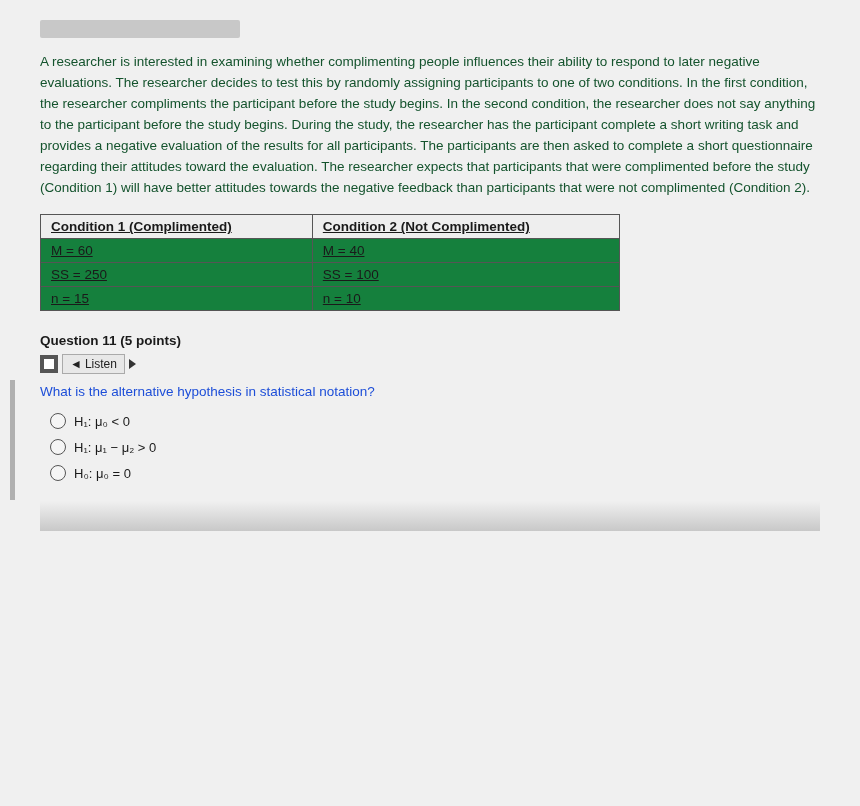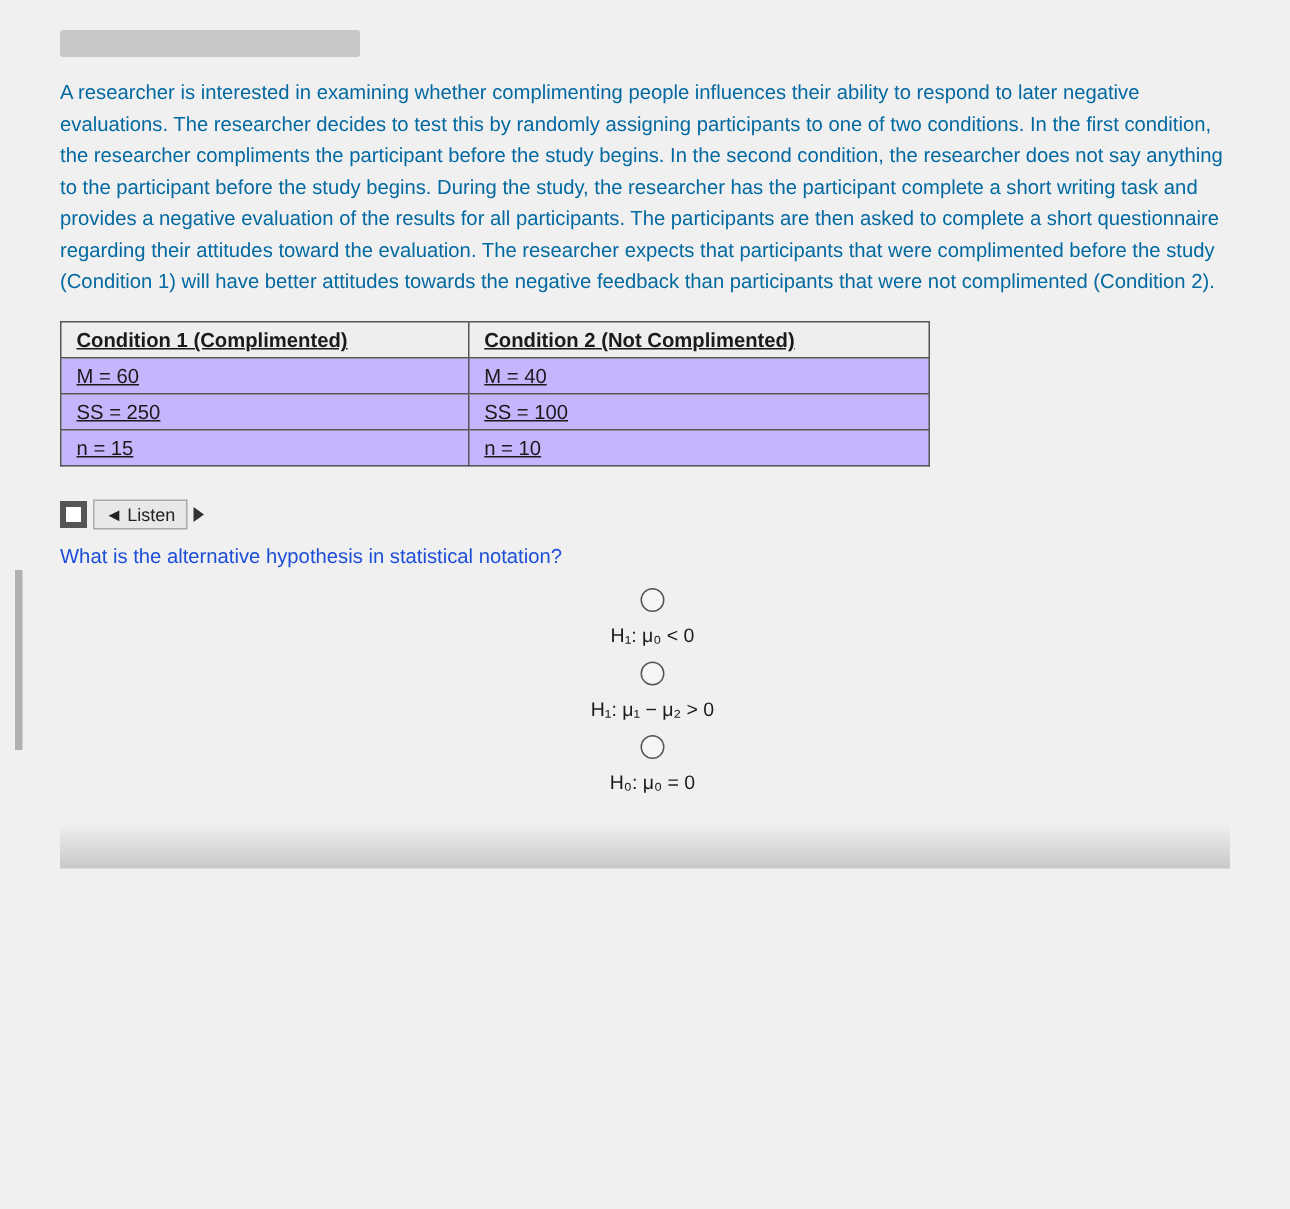--- a/index.html
+++ b/index.html
@@ -30,38 +30,38 @@
       background-color: #c8c8c8;
       height: 18px;
       width: 200px;
       margin-bottom: 14px;
       border-radius: 2px;
     }
 
     .intro-text {
       font-size: 13.5px;
       line-height: 1.55;
-      color: #0369a1;
+      color: #14532d;
       margin-bottom: 16px;
     }
 
     .data-table {
       border-collapse: collapse;
       width: 100%;
       max-width: 580px;
       margin-bottom: 22px;
       border: 1px solid #555;
       text-decoration: underline;
     }
 
     .data-table td {
       border: 1px solid #555;
       padding: 4px 10px;
       font-size: 13.5px;
-      background-color: #c4b5fd;
+      background-color: #15803d;
     }
 
     .data-table tr:first-child td {
       font-weight: bold;
       background-color: #eeeeee;
     }
 
     .question-label {
       font-size: 13.5px;
       font-weight: bold;
@@ -125,21 +125,20 @@
       gap: 10px;
       margin-left: 10px;
     }
 
     .radio-option {
       display: flex;
       align-items: center;
       gap: 8px;
       font-size: 13.5px;
       cursor: pointer;
-      flex-direction: column;
     }
 
     .radio-circle {
       width: 16px;
       height: 16px;
       border-radius: 50%;
       border: 1.5px solid #555;
       background: #f5f5f5;
       flex-shrink: 0;
       display: inline-block;
@@ -191,20 +190,21 @@
     </tr>
     <tr>
       <td>n = 15</td>
       <td>n = 10</td>
     </tr>
   </tbody>
     </table>
 
   <div class="left-margin-bar"></div>
 
+  <div class="question-label">Question 11 (5 points)</div>
 
   <div class="listen-bar">
     <div class="listen-stop-btn">
       <div class="listen-stop-icon"></div>
     </div>
     <button class="listen-btn">
       <span>◄</span>
       <span>Listen</span>
     </button>
     <div class="listen-play-icon"></div>

